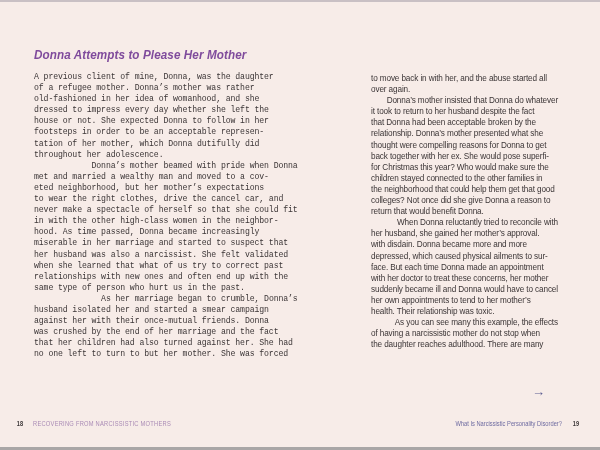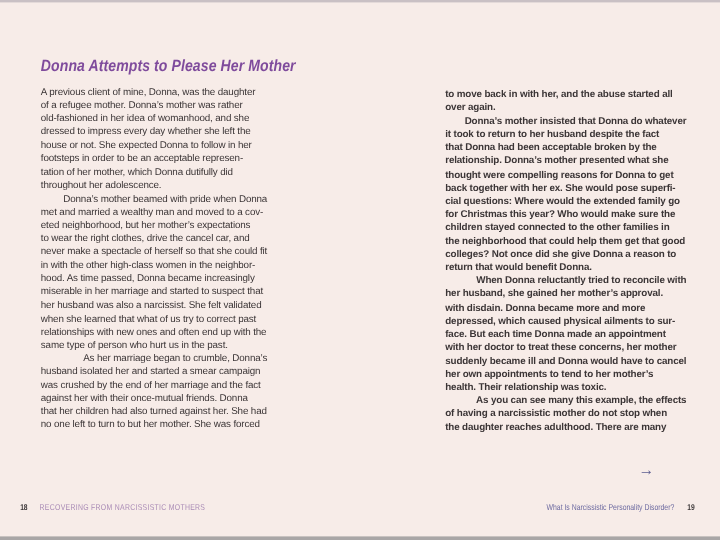--- a/index.html
+++ b/index.html
@@ -45,22 +45,22 @@
       white-space: nowrap;
     }
     .body-text {
       position: absolute;
       font-size: 8.2px;
       line-height: 11.1px;
       letter-spacing: -0.12px;
       color: #3b3536;
       white-space: nowrap;
     }
-    .left-text { left: 34px; top: 65px; }
-    .right-text { left: 71px; top: 67px; font-weight: bold; }
+    .left-text { left: 34px; top: 65px; font-family: Liberation Mono, monospace; }
+    .right-text { left: 71px; top: 67px; }
     .line { display: block; height: 11.1px; }
     .line.indent { padding-left: 13px; text-align: right; }
 
     .footer {
       position: absolute;
       top: 413px;
       font-size: 7px;
       line-height: 10px;
       white-space: nowrap;
     }
@@ -124,43 +124,42 @@
       <span class="line">never make a spectacle of herself so that she could fit</span>
       <span class="line">in with the other high-class women in the neighbor-</span>
       <span class="line">hood. As time passed, Donna became increasingly</span>
       <span class="line">miserable in her marriage and started to suspect that</span>
       <span class="line">her husband was also a narcissist. She felt validated</span>
       <span class="line">when she learned that what of us try to correct past</span>
       <span class="line">relationships with new ones and often end up with the</span>
       <span class="line">same type of person who hurt us in the past.</span>
       <span class="line indent">As her marriage began to crumble, Donna’s</span>
       <span class="line">husband isolated her and started a smear campaign</span>
+      <span class="line">against her with their once-mutual friends. Donna</span>
       <span class="line">was crushed by the end of her marriage and the fact</span>
-      <span class="line">against her with their once-mutual friends. Donna</span>
       <span class="line">that her children had also turned against her. She had</span>
       <span class="line">no one left to turn to but her mother. She was forced</span>
     </div>
 
     <div class="footer footer-left">
       <span class="folio">18</span>
       <span class="running-head-left">RECOVERING FROM NARCISSISTIC MOTHERS</span>
     </div>
   </div>
 
   <div class="page page-right">
     <div class="body-text right-text">
       <span class="line">to move back in with her, and the abuse started all</span>
       <span class="line">over again.</span>
       <span class="line indent">Donna’s mother insisted that Donna do whatever</span>
       <span class="line">it took to return to her husband despite the fact</span>
       <span class="line">that Donna had been acceptable broken by the</span>
       <span class="line">relationship. Donna’s mother presented what she</span>
       <span class="line">thought were compelling reasons for Donna to get</span>
       <span class="line">back together with her ex. She would pose superfi-</span>
-      <span class="line">cial questions: Where would the extended family go</span>
       <span class="line">for Christmas this year? Who would make sure the</span>
       <span class="line">children stayed connected to the other families in</span>
       <span class="line">the neighborhood that could help them get that good</span>
       <span class="line">colleges? Not once did she give Donna a reason to</span>
       <span class="line">return that would benefit Donna.</span>
       <span class="line indent">When Donna reluctantly tried to reconcile with</span>
       <span class="line">her husband, she gained her mother’s approval.</span>
       <span class="line">with disdain. Donna became more and more</span>
       <span class="line">depressed, which caused physical ailments to sur-</span>
       <span class="line">face. But each time Donna made an appointment</span>

